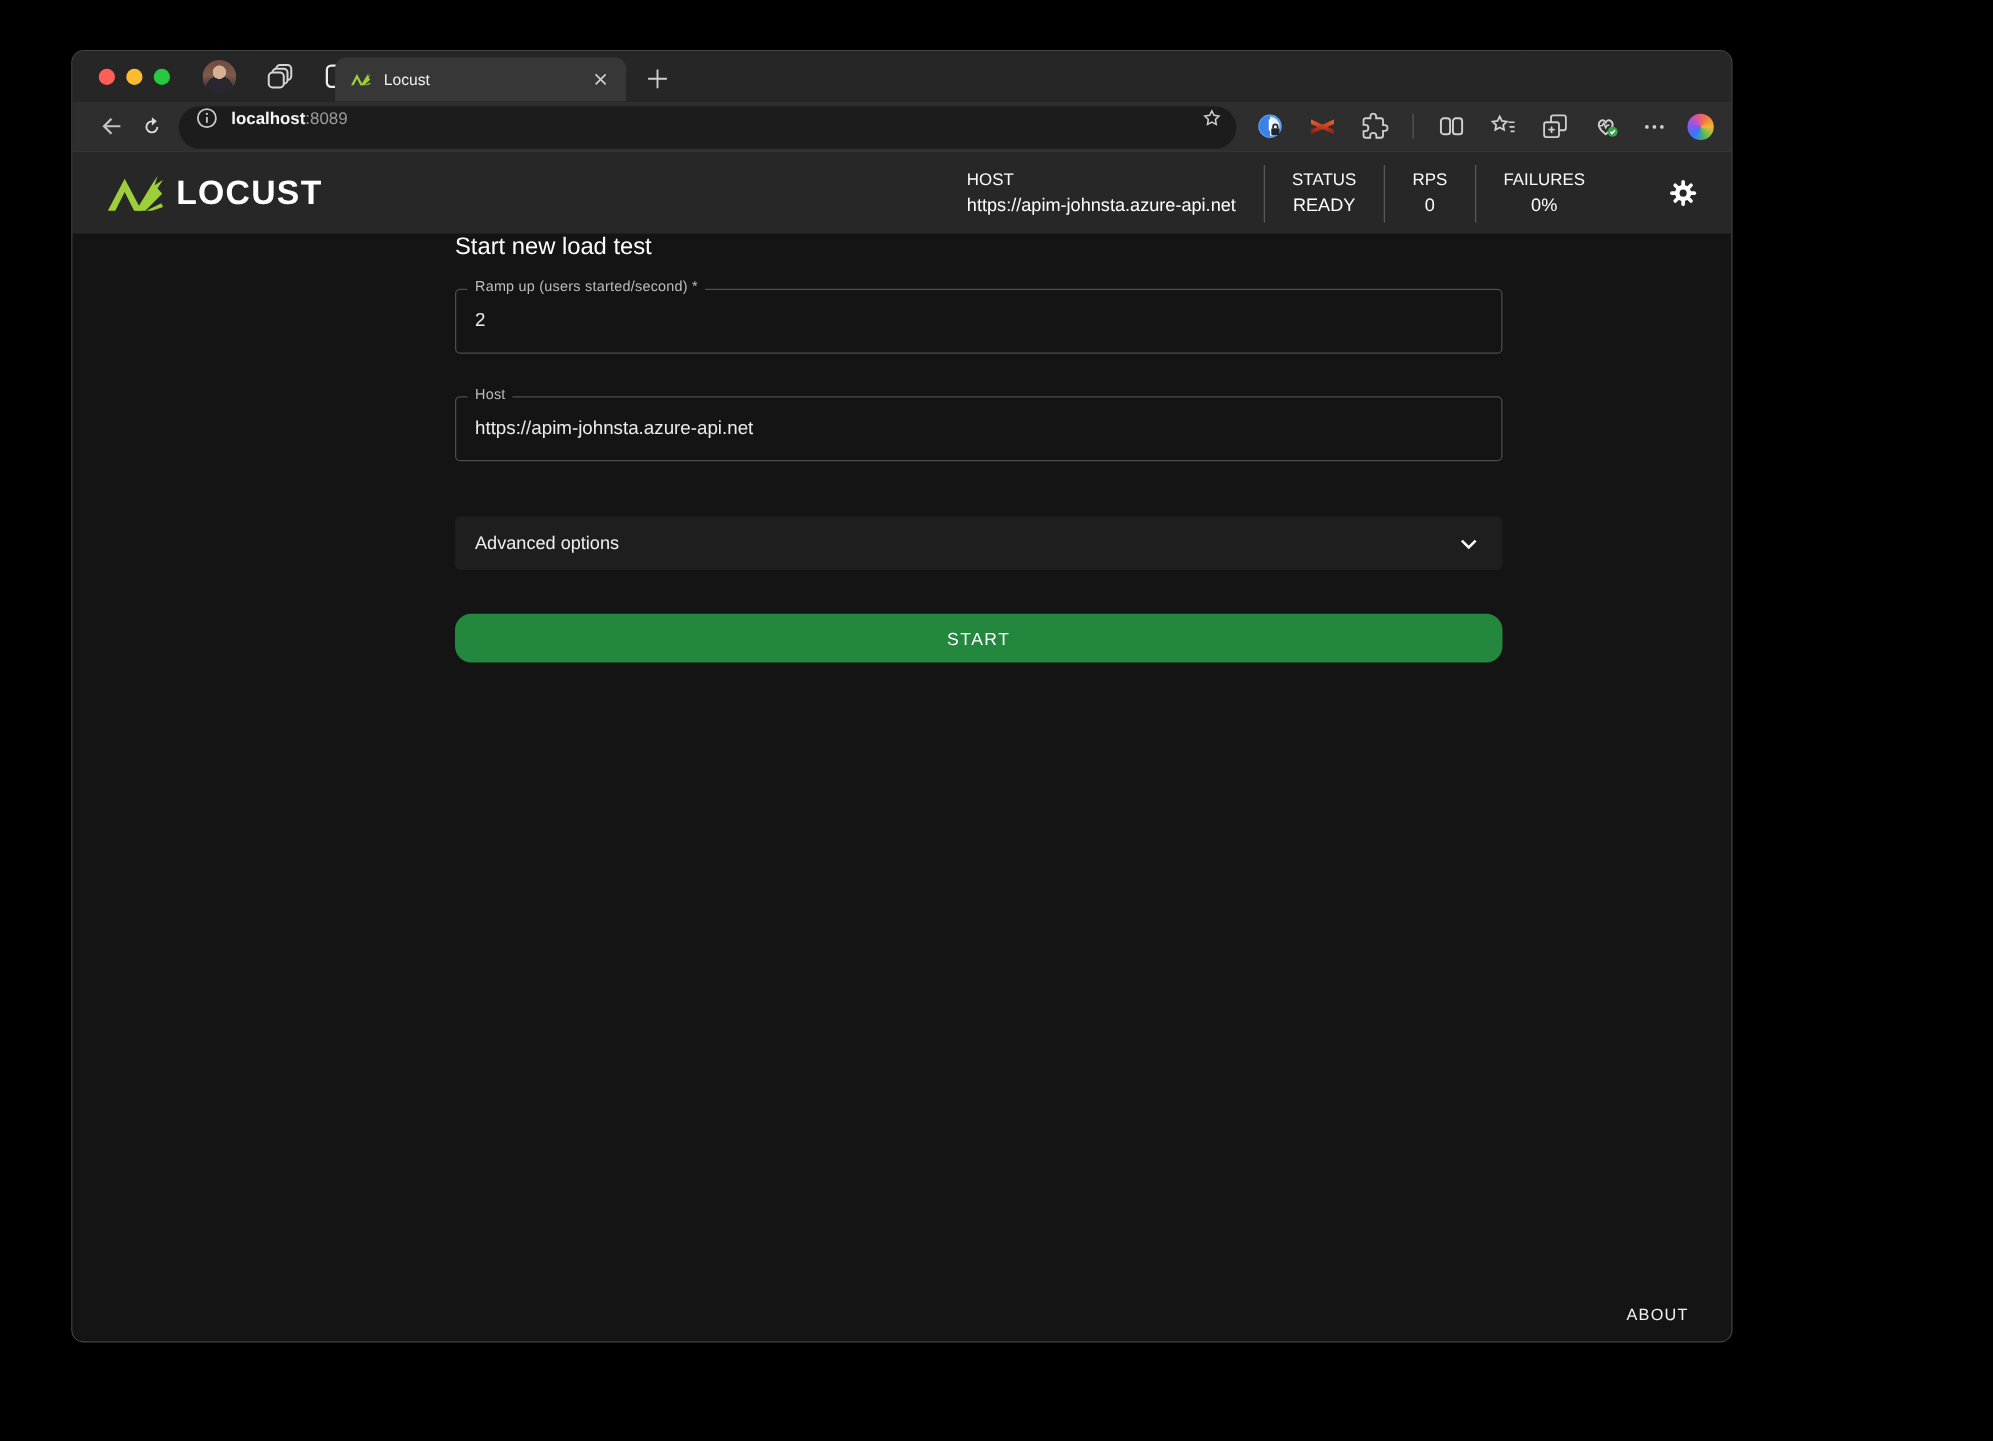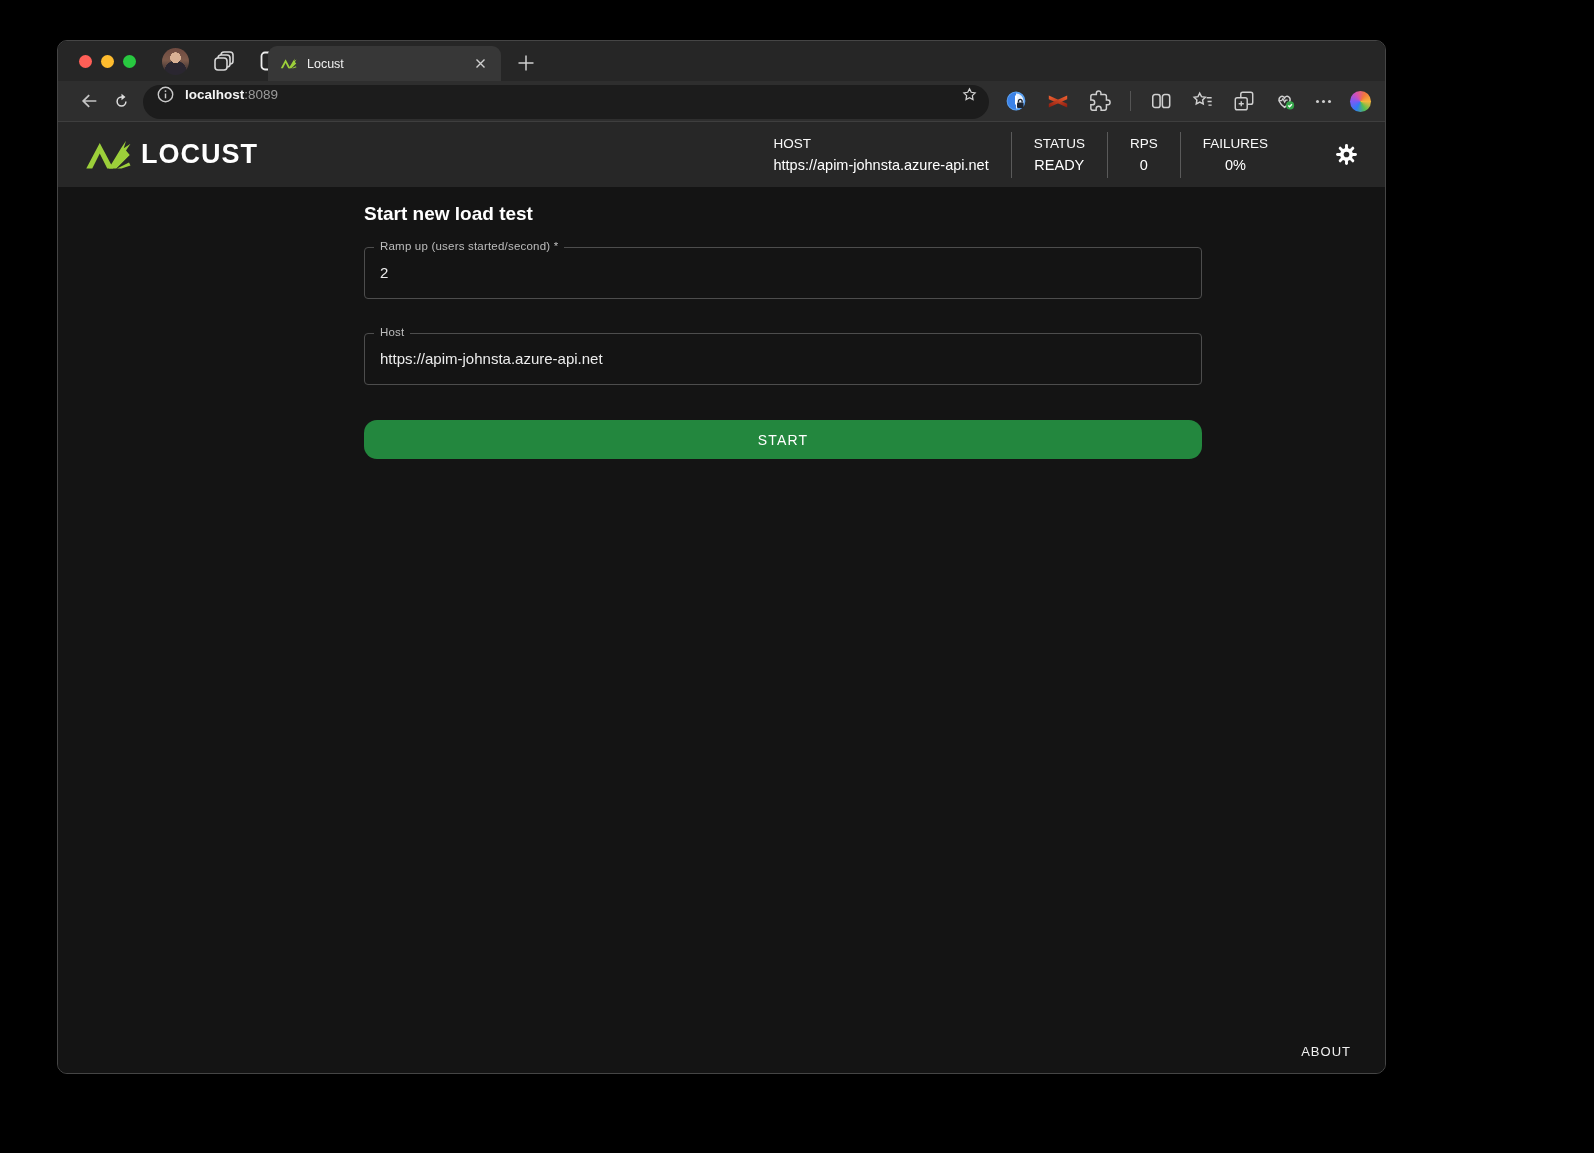--- a/index.html
+++ b/index.html
@@ -61,21 +61,21 @@
   .stat { height:46px; padding:0 22px; display:flex; flex-direction:column; justify-content:center; gap:6px; }
   .stat + .stat { border-left:1px solid #5a5a5a; }
   .stat.center { text-align:center; align-items:center; }
   .stat-label { font-size:13.5px; color:#fafafa; }
   .stat-value { font-size:14.5px; color:#fff; }
   .gear-btn { margin-left:44px; display:flex; cursor:pointer; }
 
   
   .page { flex:1; position:relative; background:#141414; }
   .form { position:absolute; left:306px; top:0; width:838px; }
-  .form-title { margin-top:16px; font-size:19px; font-weight:700; color:#fff; }
+  .form-title { font-size:19px; font-weight:400; color:#fff; }
   .field { position:relative; height:52px; border:1px solid #4d4d4d; border-radius:4px; }
   .field.f1 { margin-top:21px; } .field.f2 { margin-top:22px; } .field.f3 { margin-top:34px; }
   .field-label {
     position:absolute; top:-8px; left:9px; background:#141414; padding:0 6px;
     font-size:11.5px; color:#bdbdbd; letter-spacing:.2px; white-space:nowrap;
   }
   .field-value { line-height:50px; padding:0 15px; font-size:15px; color:#ececec; }
   .accordion {
     margin-top:44px; height:43px; background:#1e1e1e; border-radius:4px;
     display:flex; align-items:center; padding:0 16px; cursor:pointer;
@@ -284,20 +284,28 @@
       <div class="field f2">
         <span class="field-label">Ramp up (users started/second) *</span>
         <div class="field-value">2</div>
       </div>
 
       <div class="field f3">
         <span class="field-label">Host</span>
         <div class="field-value">https://apim-johnsta.azure-api.net</div>
       </div>
 
+      <div class="accordion">
+        <span class="accordion-label">Advanced options</span>
+        <span class="accordion-chevron">
+          <svg width="22" height="22" viewBox="0 0 22 22">
+              <path d="M5.5 8.5 L11 14 L16.5 8.5" fill="none" stroke="#fff" stroke-width="2"></path>
+            </svg>
+        </span>
+      </div>
 
       <button class="start-btn">START</button>
     </div>
 
     <span class="about">ABOUT</span>
   </div>
 
 </div>
 
 </body></html>

